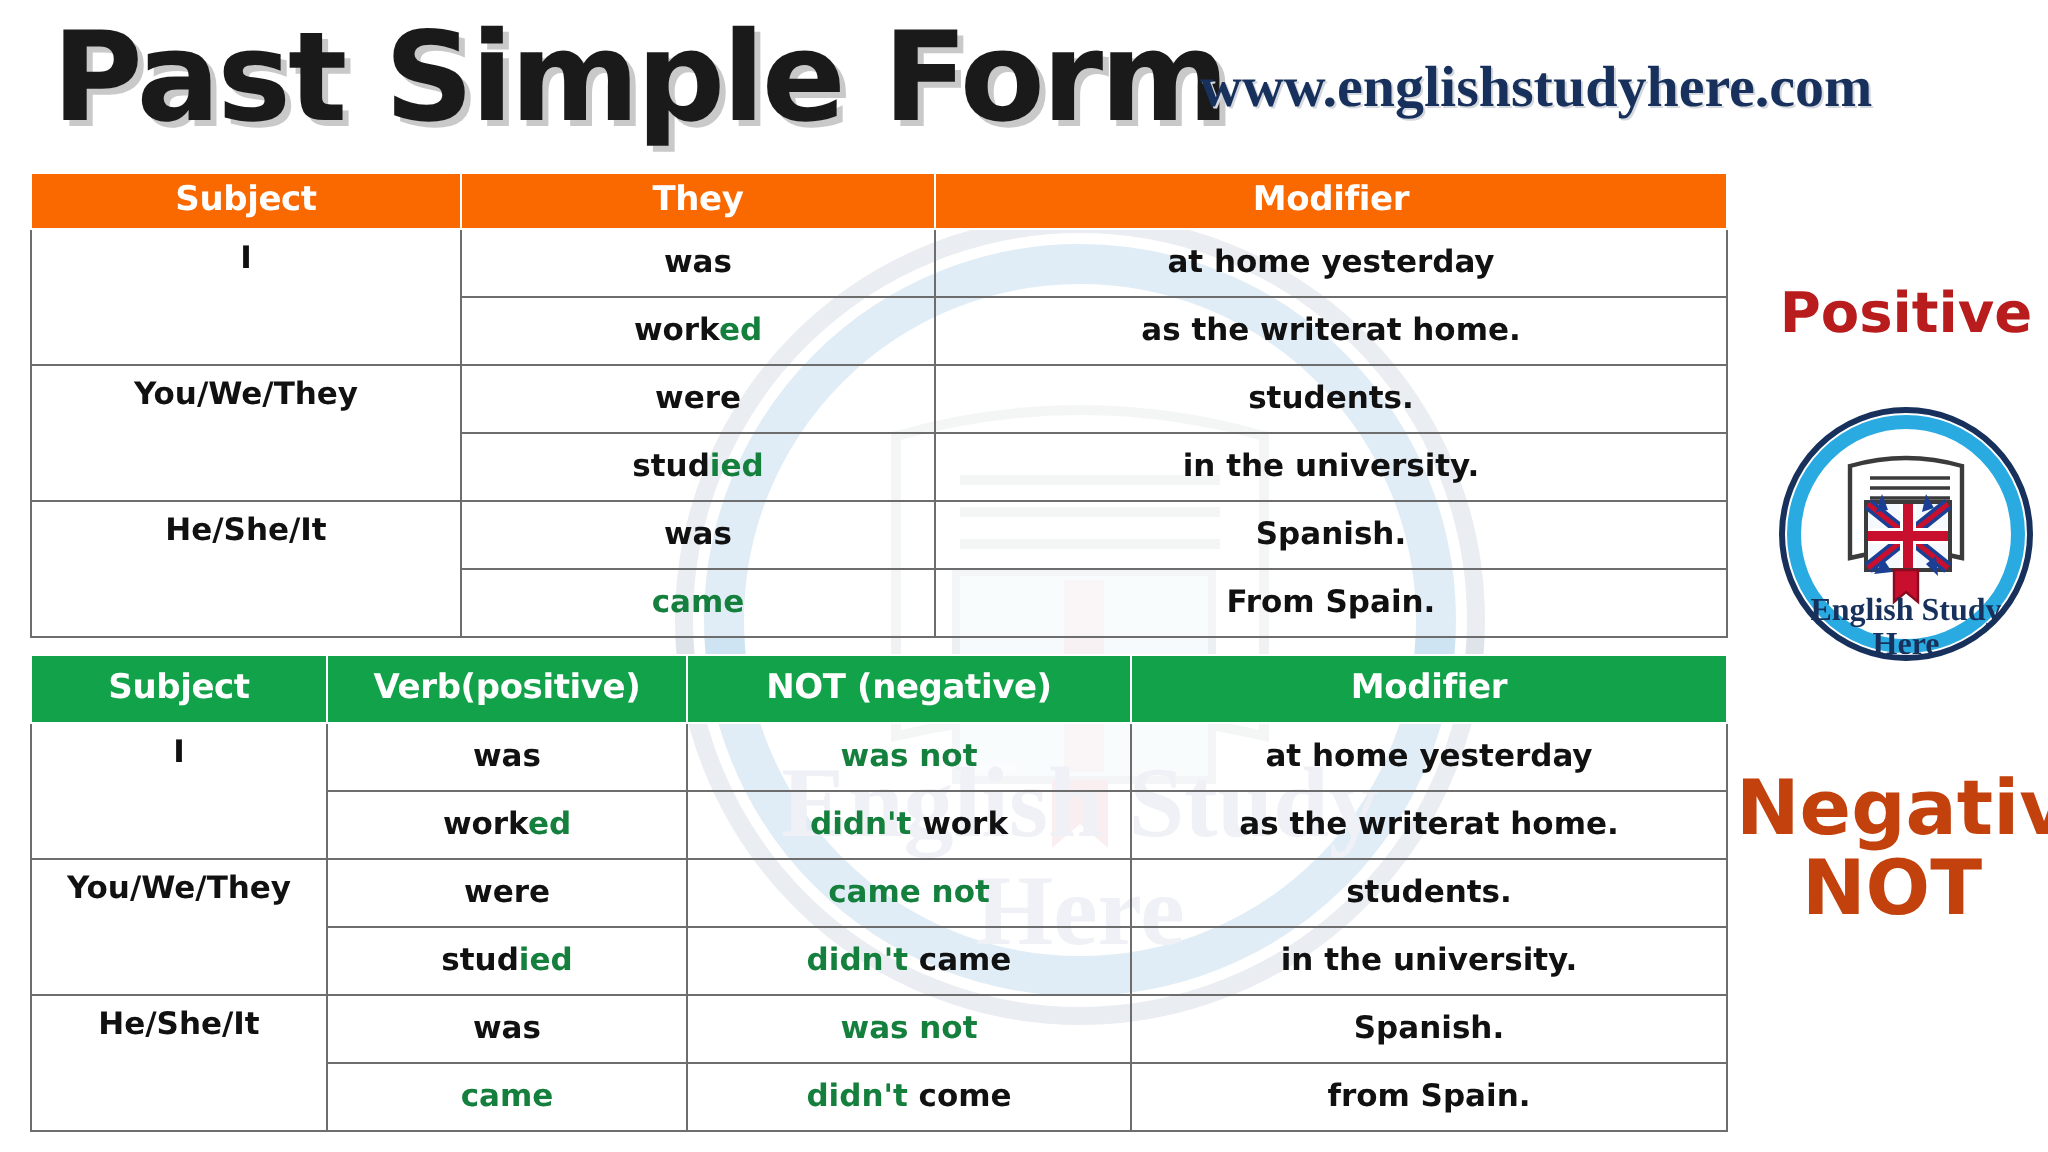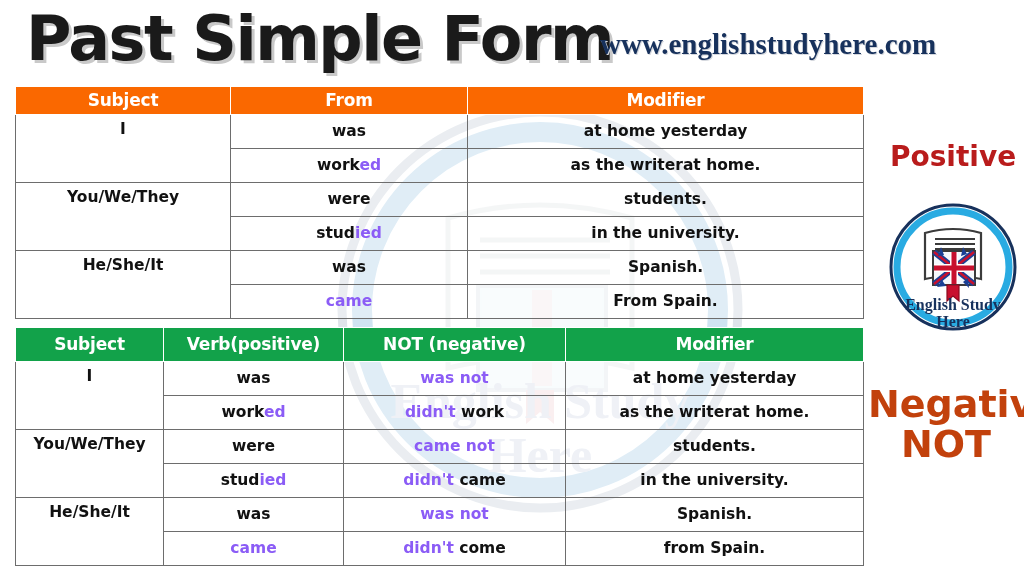--- a/index.html
+++ b/index.html
@@ -95,21 +95,21 @@
   #table-positive { left: 15px; top: 86px; width: 848px; }
   #table-positive th { background: #fa6800; height: 27px; }
   #table-positive td { height: 33px; }
   #table-positive td.cell-body { background: rgba(255,255,255,0.35); }
 
   #table-negative { left: 15px; top: 327px; width: 848px; }
   #table-negative th { background: #12a24a; height: 33px; }
   #table-negative td { height: 33px; }
   #table-negative td.cell-body { background: rgba(255,255,255,0.35); }
 
-  .red { color: #8b5cf6; }
+  .red { color: #15803d; }
   .blk { color: #111111; text-align: right; }
 
   
   #label-positive {
     position: absolute;
     left: 888px;
     top: 140px;
     width: 130px;
     text-align: center;
     font-family: "DejaVu Sans", sans-serif;
@@ -172,21 +172,21 @@
 
 <table class="gtable" id="table-positive">
   <colgroup>
     <col style="width:215px">
       <col style="width:237px">
       <col style="width:396px">
   </colgroup>
   <thead>
     <tr>
       <th>Subject</th>
-      <th>From</th>
+      <th>They</th>
       <th>Modifier</th>
     </tr>
   </thead>
   <tbody>
 
     <tr>
       <td class="cell-body subject-cell" rowspan="2">I</td>
       <td class="cell-body"><span class="blk">was</span><span class="red"></span></td>
       <td class="cell-body">at home yesterday</td>
     </tr>

